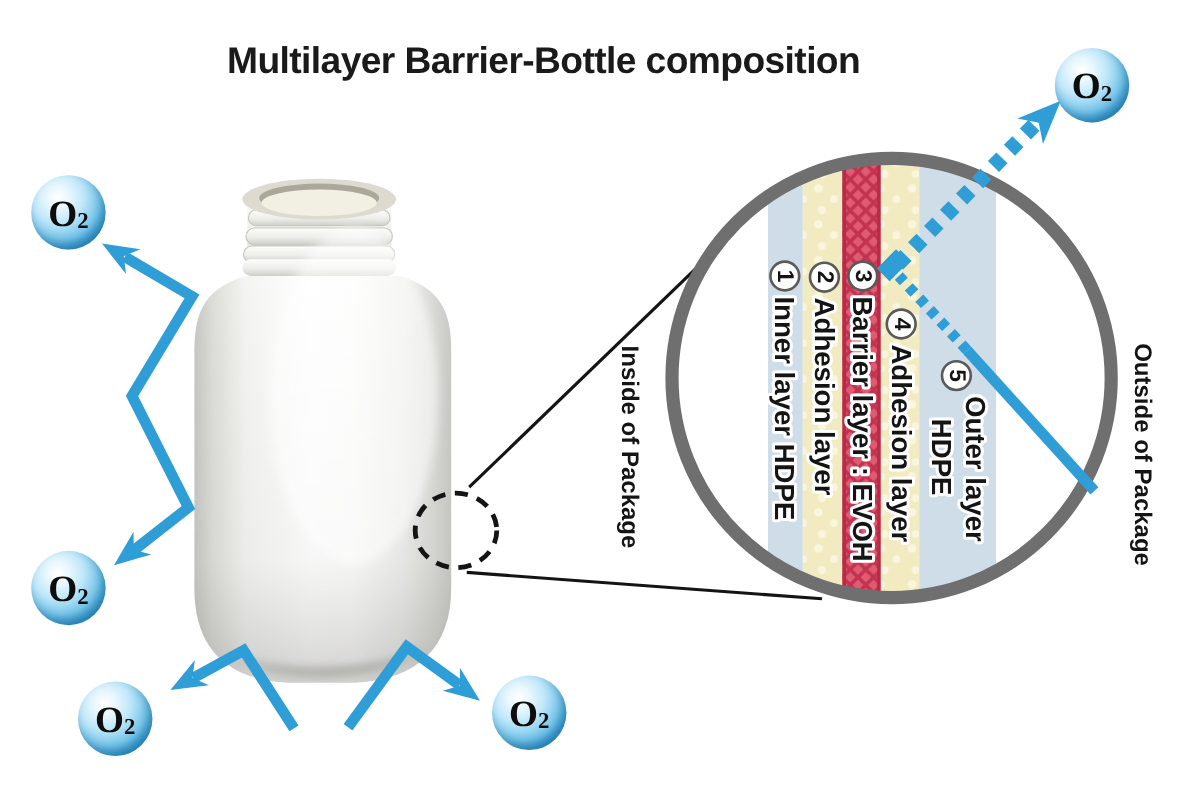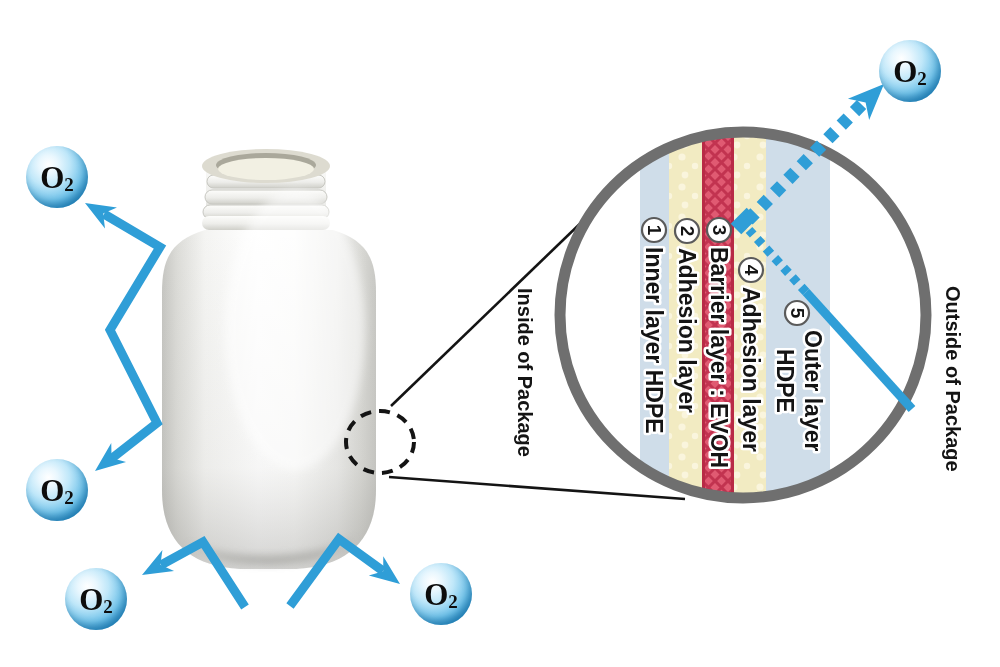--- a/index.html
+++ b/index.html
@@ -162,20 +162,21 @@
     </g>
 
     <g transform="translate(518,288) rotate(90)">
       <text class="side">Inside of Package</text>
     </g>
     <g transform="translate(946,286) rotate(90)">
       <text class="side">Outside of Package</text>
     </g>
   </svg>
 
+  <div id="title">Multilayer Barrier-Bottle composition</div>
 
   <div class="ball" style="left:26px;top:146px;">
     <span class="sym">O</span>
       <span class="sub">2</span>
   </div>
   <div class="ball" style="left:26px;top:459px;">
     <span class="sym">O</span>
       <span class="sub">2</span>
   </div>
   <div class="ball" style="left:65px;top:568px;">

